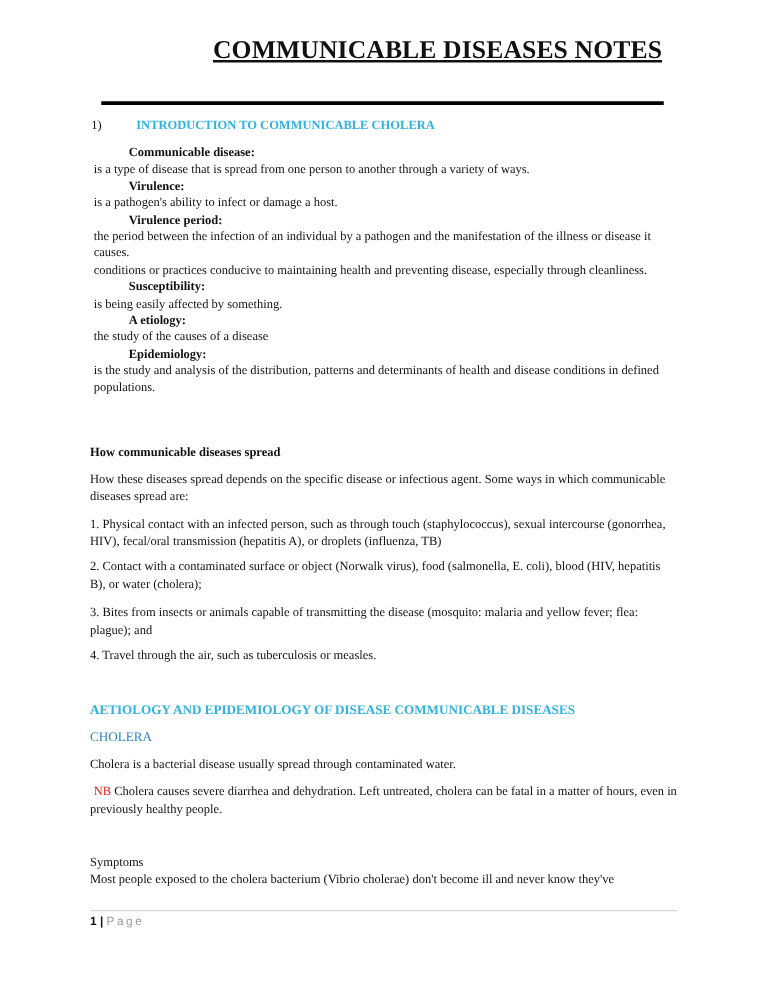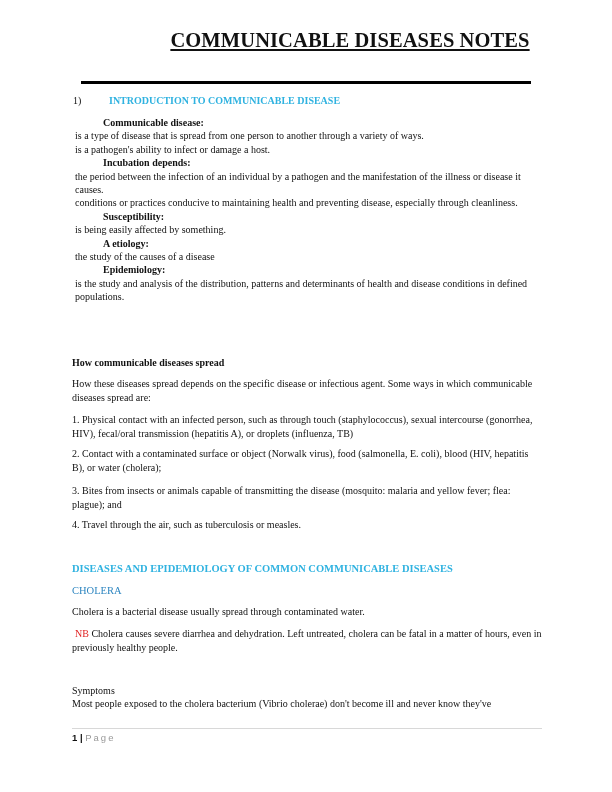--- a/index.html
+++ b/index.html
@@ -24,46 +24,47 @@
   .footer .pn { font-weight:bold; color:#111; }
   .footer .pl { color:#999; letter-spacing:2px; }
 </style>
 </head>
 <body>
 
 <div class="title">COMMUNICABLE DISEASES NOTES</div>
 <div class="rule"></div>
 
 <div class="sec1">
-  <span class="num">1)</span><span class="txt">INTRODUCTION TO COMMUNICABLE DISEASE</span>
+  <span class="num">1)</span><span class="txt">INTRODUCTION TO COMMUNICABLE CHOLERA</span>
 </div>
 
 <div class="defs">
   <div class="term">Communicable disease:</div>
   <div class="def">is a type of disease that is spread from one person to another through a variety of ways.</div>
+  <div class="term">Virulence:</div>
   <div class="def">is a pathogen's ability to infect or damage a host.</div>
-  <div class="term">Incubation depends:</div>
+  <div class="term">Virulence period:</div>
   <div class="def">the period between the infection of an individual by a pathogen and the manifestation of the illness or disease it causes.</div>
   <div class="def">conditions or practices conducive to maintaining health and preventing disease, especially through cleanliness.</div>
   <div class="term">Susceptibility:</div>
   <div class="def">is being easily affected by something.</div>
   <div class="term">A etiology:</div>
   <div class="def">the study of the causes of a disease</div>
   <div class="term">Epidemiology:</div>
   <div class="def">is the study and analysis of the distribution, patterns and determinants of health and disease conditions in defined populations.</div>
 </div>
 
 <div class="body b" style="top:356px;">How communicable diseases spread</div>
 <div class="body" style="top:377px;">How these diseases spread depends on the specific disease or infectious agent. Some ways in which communicable diseases spread are:</div>
 <div class="body" style="top:413px;">1. Physical contact with an infected person, such as through touch (staphylococcus), sexual intercourse (gonorrhea, HIV), fecal/oral transmission (hepatitis A), or droplets (influenza, TB)</div>
 <div class="body" style="top:447px;">2. Contact with a contaminated surface or object (Norwalk virus), food (salmonella, E. coli), blood (HIV, hepatitis B), or water (cholera);</div>
 <div class="body" style="top:484px;">3. Bites from insects or animals capable of transmitting the disease (mosquito: malaria and yellow fever; flea: plague); and</div>
 <div class="body" style="top:518px;">4. Travel through the air, such as tuberculosis or measles.</div>
 
-<div class="body h-blue" style="top:562px;">DISEASES AND EPIDEMIOLOGY OF COMMON COMMUNICABLE DISEASES</div>
+<div class="body h-blue" style="top:562px;">AETIOLOGY AND EPIDEMIOLOGY OF DISEASE COMMUNICABLE DISEASES</div>
 <div class="body h-dblue" style="top:584px;">CHOLERA</div>
 <div class="body" style="top:605px;">Cholera is a bacterial disease usually spread through contaminated water.</div>
 <div class="body" style="top:627px;">
   <span style="padding-left:3px;" class="nb">NB</span><span> Cholera causes severe diarrhea and dehydration. Left untreated, cholera can be fatal in a matter of hours, even in previously healthy people.</span>
 </div>
 <div class="body" style="top:684px;">Symptoms</div>
 <div class="body" style="top:697px; white-space:nowrap;">Most people exposed to the cholera bacterium (Vibrio cholerae) don't become ill and never know they've</div>
 
 <div class="footer-line"></div>
 <div class="footer">

